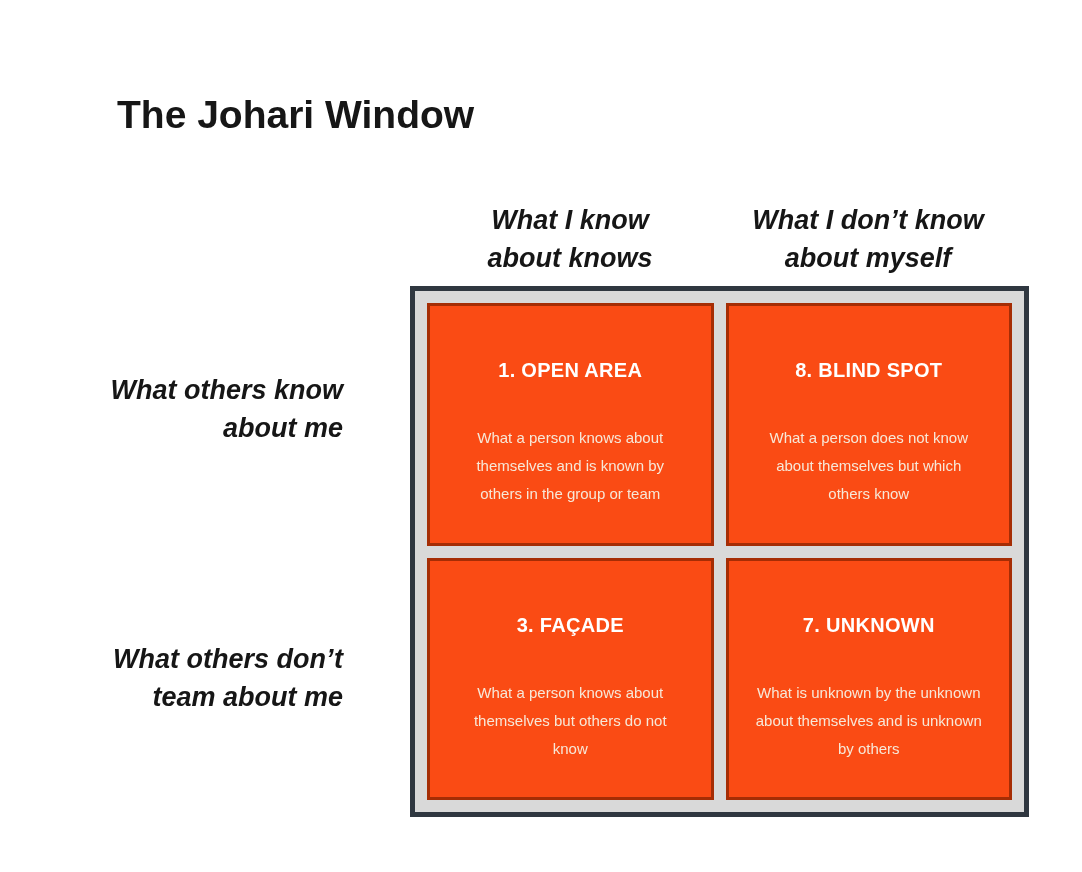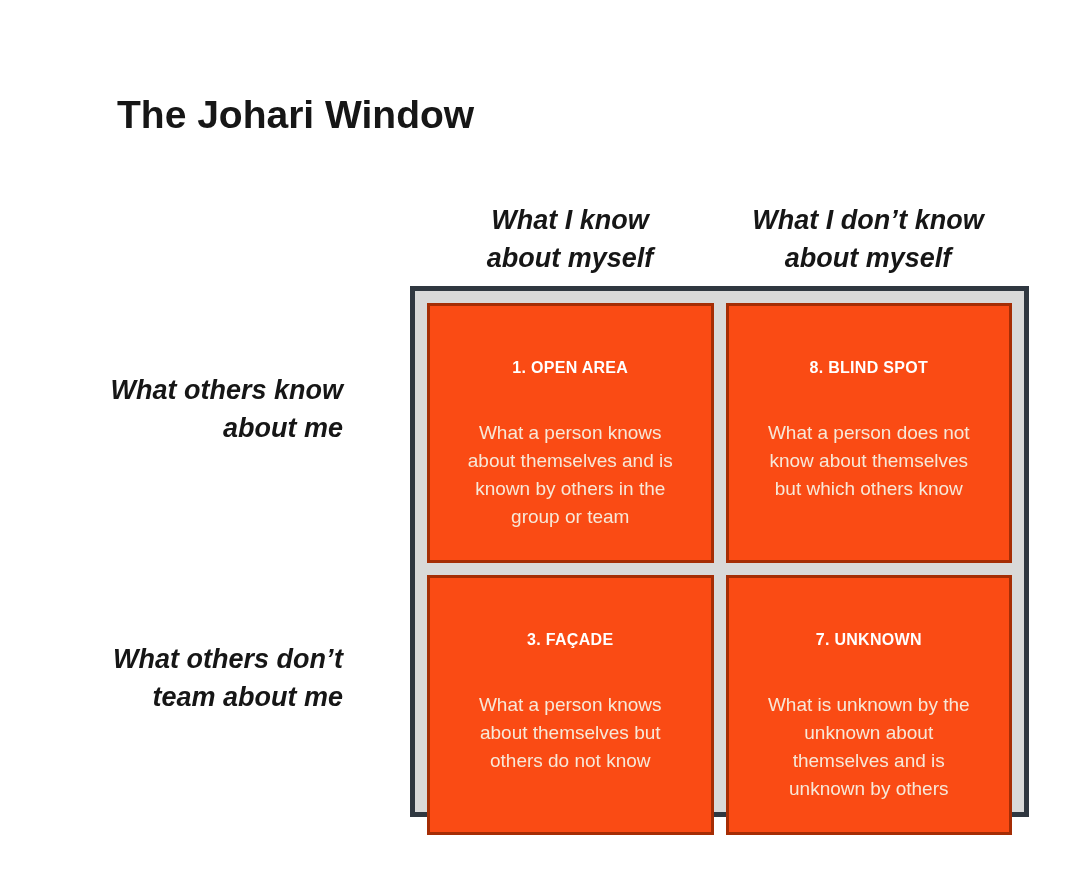--- a/index.html
+++ b/index.html
@@ -66,43 +66,43 @@
     gap: 12px;
   }
 
   .quadrant {
     background: var(--quadrant-fill);
     border: 3px solid var(--quadrant-border);
     text-align: center;
     padding: 38px 10px 10px 10px;
   }
   .q-heading {
-    font-size: 16px;
+    font-size: 20px;
     font-weight: 700;
     color: var(--heading-text);
     margin-bottom: 12px;
     letter-spacing: 0.3px;
   }
   .q-body {
-    font-size: 19px;
+    font-size: 15px;
     line-height: 28px;
     color: var(--body-text);
     max-width: 258px;
     margin: 4px auto;
   }
 </style>
 </head>
 <body>
 
 <div class="page">
 
   <h1 class="title">The Johari Window</h1>
 
   <div class="axis-label col-header col-header-1">What I know
-about myself</div>
+about knows</div>
 
   <div class="axis-label col-header col-header-2">What I don’t know
 about myself</div>
 
   <div class="axis-label row-header row-header-1">
     <span>What others know
 about me</span>
   </div>
 
   <div class="axis-label row-header row-header-2">

